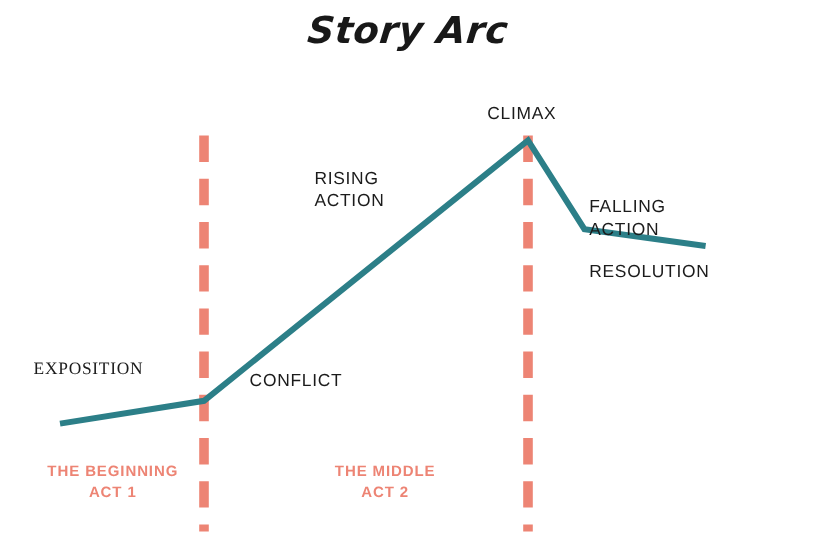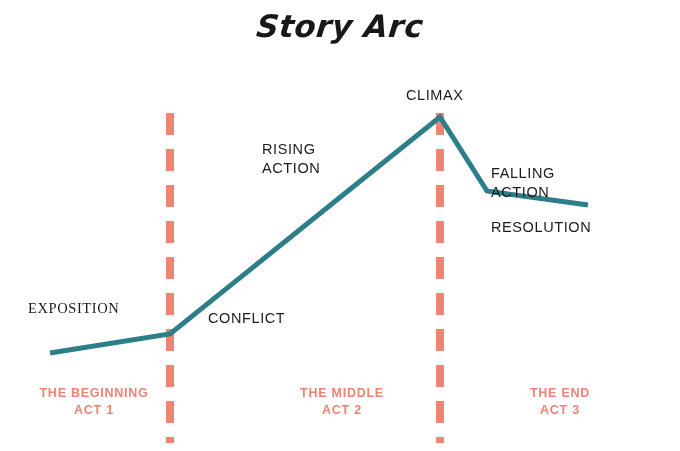--- a/index.html
+++ b/index.html
@@ -57,21 +57,21 @@
     line-height: 1.35;
     white-space: pre-line;
   }
   .lbl-exposition { left: 28px;  top: 299px; font-family: Liberation Serif, serif; }
   .lbl-conflict   { left: 208px; top: 309px; text-align: center; }
   .lbl-rising     { left: 262px; top: 140px; }
   .lbl-climax     { left: 406px; top: 86px; text-align: right;  }
   .lbl-falling    { left: 491px; top: 140px; margin-top: 24px; }
   .lbl-resolution { left: 491px; top: 218px; text-align: center; }
   .act-1 { left: 14px;  top: 385px; width: 160px; }
-  .act-2 { left: 262px; top: 385px; width: 160px; }
+  .act-2 { left: 241px; top: 385px; width: 160px; }
   .act-3 { left: 480px; top: 385px; width: 160px; }
 </style>
 </head>
 <body>
 
 <div id="stage">
 
   <div id="title">Story Arc</div>
 
   <svg id="arc-svg" width="680" height="451" viewBox="0 0 680 451">
@@ -88,16 +88,14 @@
 ACTION</div>
   <div class="stage-label lbl-climax">CLIMAX</div>
   <div class="stage-label lbl-falling">FALLING
 ACTION</div>
   <div class="stage-label lbl-resolution">RESOLUTION</div>
 
   <div class="act-label act-1">THE BEGINNING
 ACT 1</div>
   <div class="act-label act-2">THE MIDDLE
 ACT 2</div>
-  <div class="act-label act-3">THE END
-ACT 3</div>
 
 </div>
 
 </body></html>

